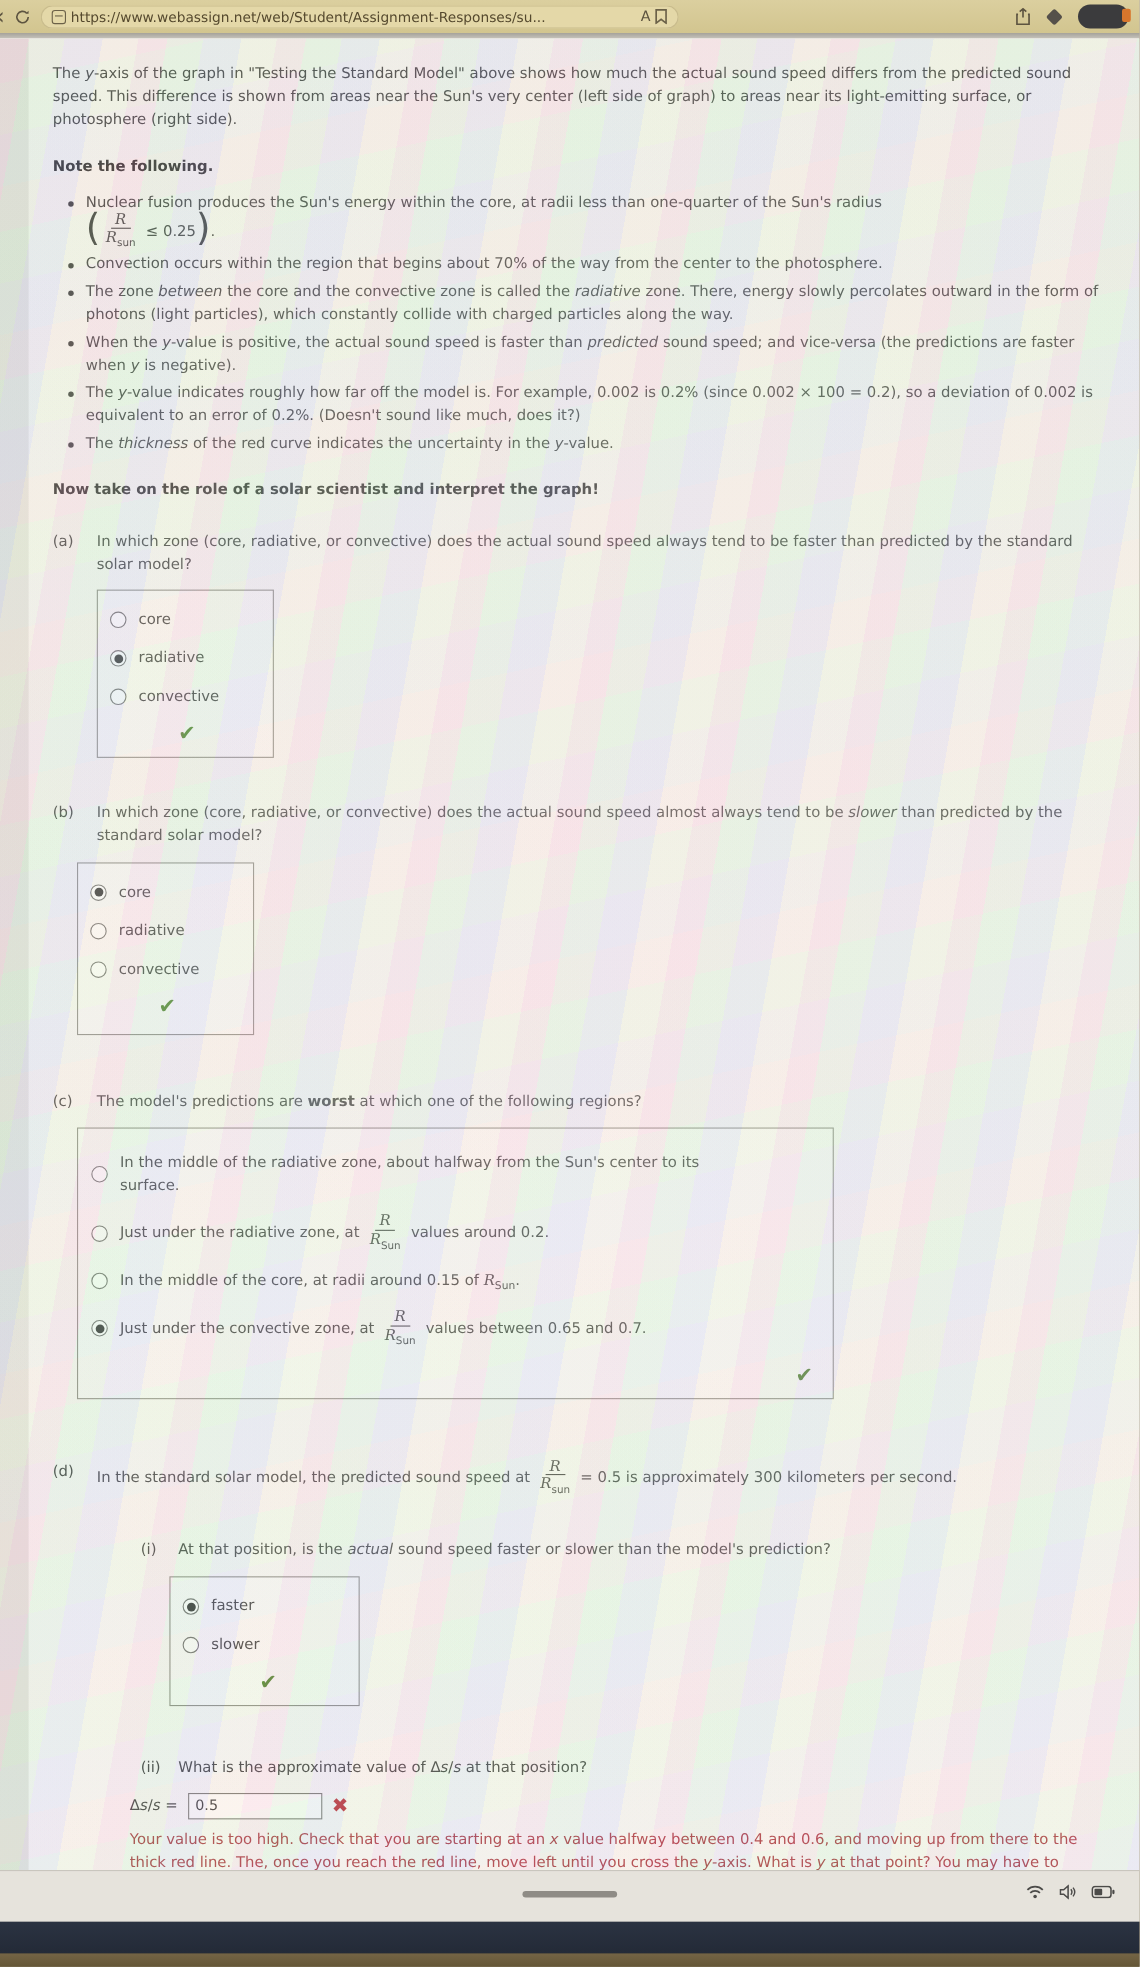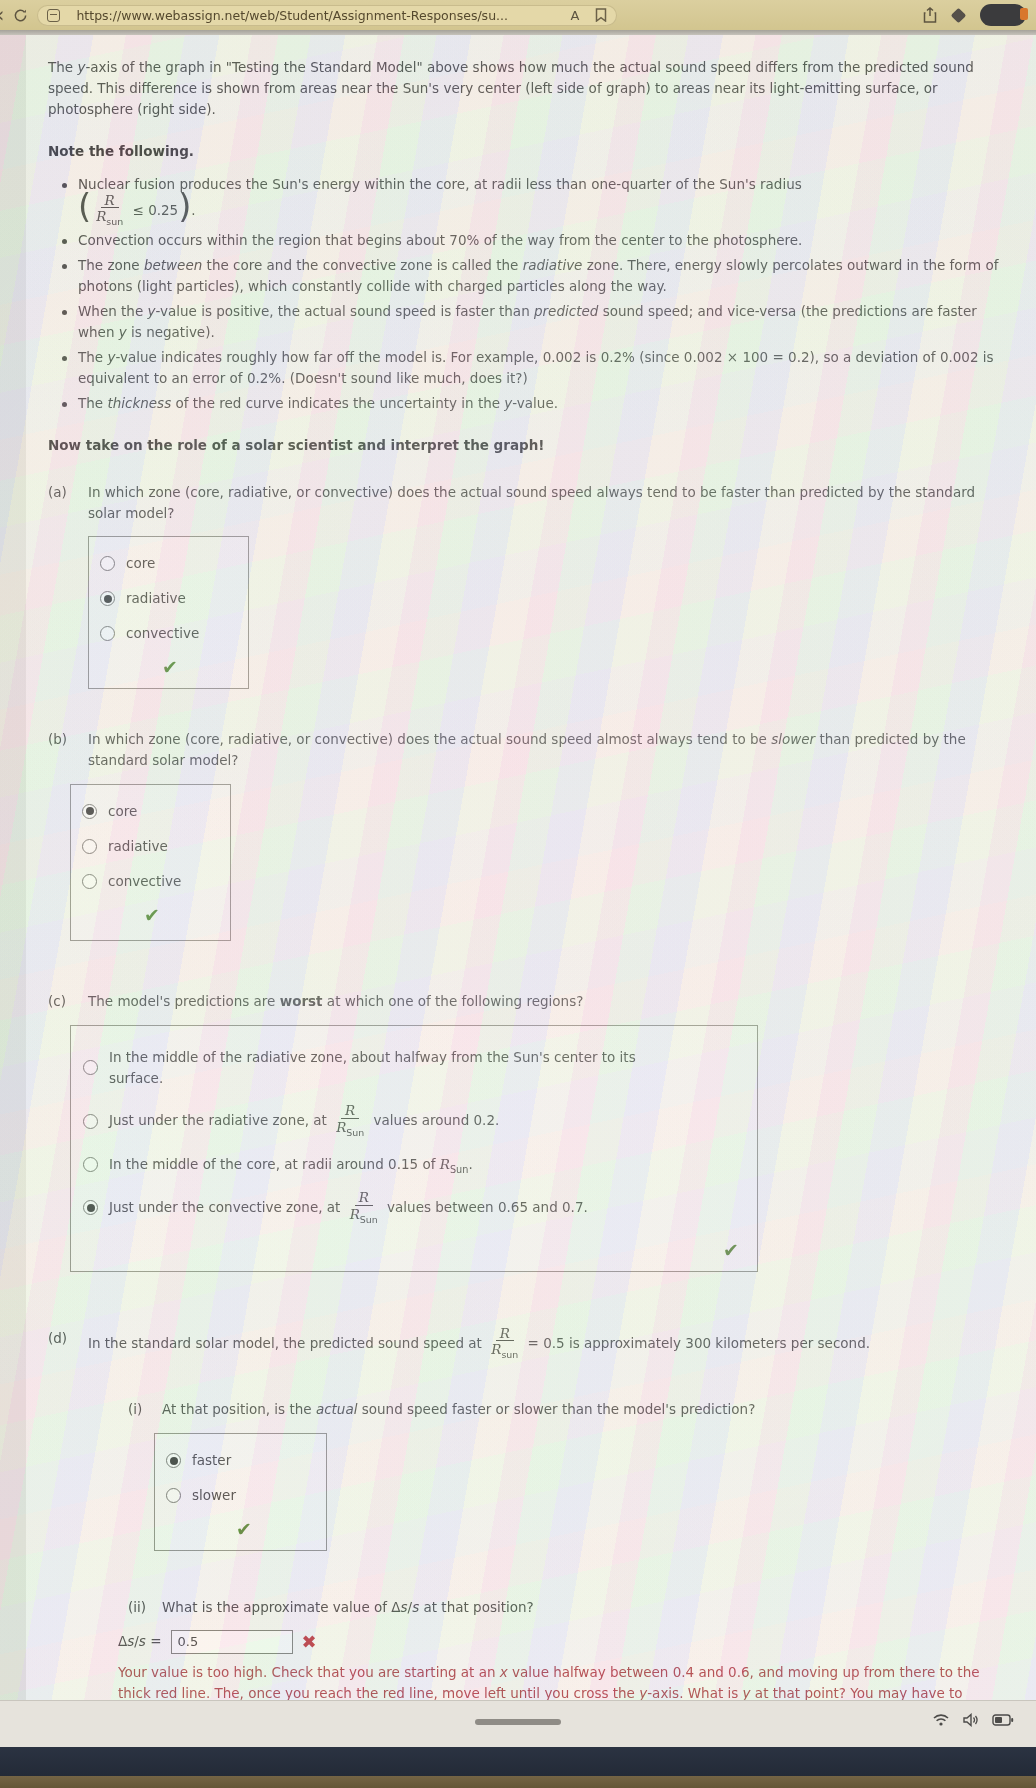--- a/index.html
+++ b/index.html
@@ -7,21 +7,21 @@
     width:1036px;height:1788px;overflow:hidden;position:relative;
     font-family:"DejaVu Sans","Liberation Sans",sans-serif;
     background:#6a5b3e;
   }
   .screen{position:absolute;top:0;left:0;width:1036px;height:1747px;display:flex;flex-direction:column;background:#f3f1ec;}
   
   .toolbar{height:30px;flex:0 0 30px;background:linear-gradient(180deg,#dbcf9f,#d2c58f);display:flex;align-items:center;padding:0 10px 0 2px;gap:9px;}
   .tb-icon{color:#5d5440;font-size:17px;line-height:1;flex:none;}
   .back-ic{margin-left:-6px;font-size:21px;}
   .reload-ic svg,.share-ic svg,.bm-ic svg{display:block;}
-  .urlpill{flex:0 1 560px;height:21px;border-radius:11px;background:#e4d8a8;display:flex;align-items:center;gap:16px;padding:0 10px;min-width:0;box-shadow:inset 0 0 0 1px rgba(120,105,60,.25);}
+  .urlpill{flex:0 1 560px;height:21px;border-radius:11px;background:#e4d8a8;display:flex;align-items:center;gap:4px;padding:0 10px;min-width:0;box-shadow:inset 0 0 0 1px rgba(120,105,60,.25);}
   .doc-ic{width:11px;height:11px;border:1.4px solid #6b6148;border-radius:3px;position:relative;flex:none;}
   .doc-ic::after{content:"";position:absolute;left:2px;right:2px;top:4px;height:1.4px;background:#6b6148;}
   .url-text{font-size:12.5px;color:#55492e;white-space:nowrap;overflow:hidden;text-overflow:ellipsis;flex:1;}
   .reader-ic{font-size:13px;color:#5d5440;flex:none;}
   .tb-right{display:flex;align-items:center;gap:16px;margin-left:auto;}
   .ext-ic{width:11px;height:11px;background:#55504a;transform:rotate(45deg);border-radius:2px;}
   .avatar-pill{width:46px;height:22px;background:#3b3b3d;border-radius:11px;position:relative;flex:none;}
   .avatar-pill::after{content:"";position:absolute;right:-2px;top:4px;width:8px;height:12px;background:#d8762c;border-radius:2px;}
   .toolbar-edge{height:5px;flex:0 0 5px;background:linear-gradient(180deg,#a5a29a,#c6c3bb);}
   

